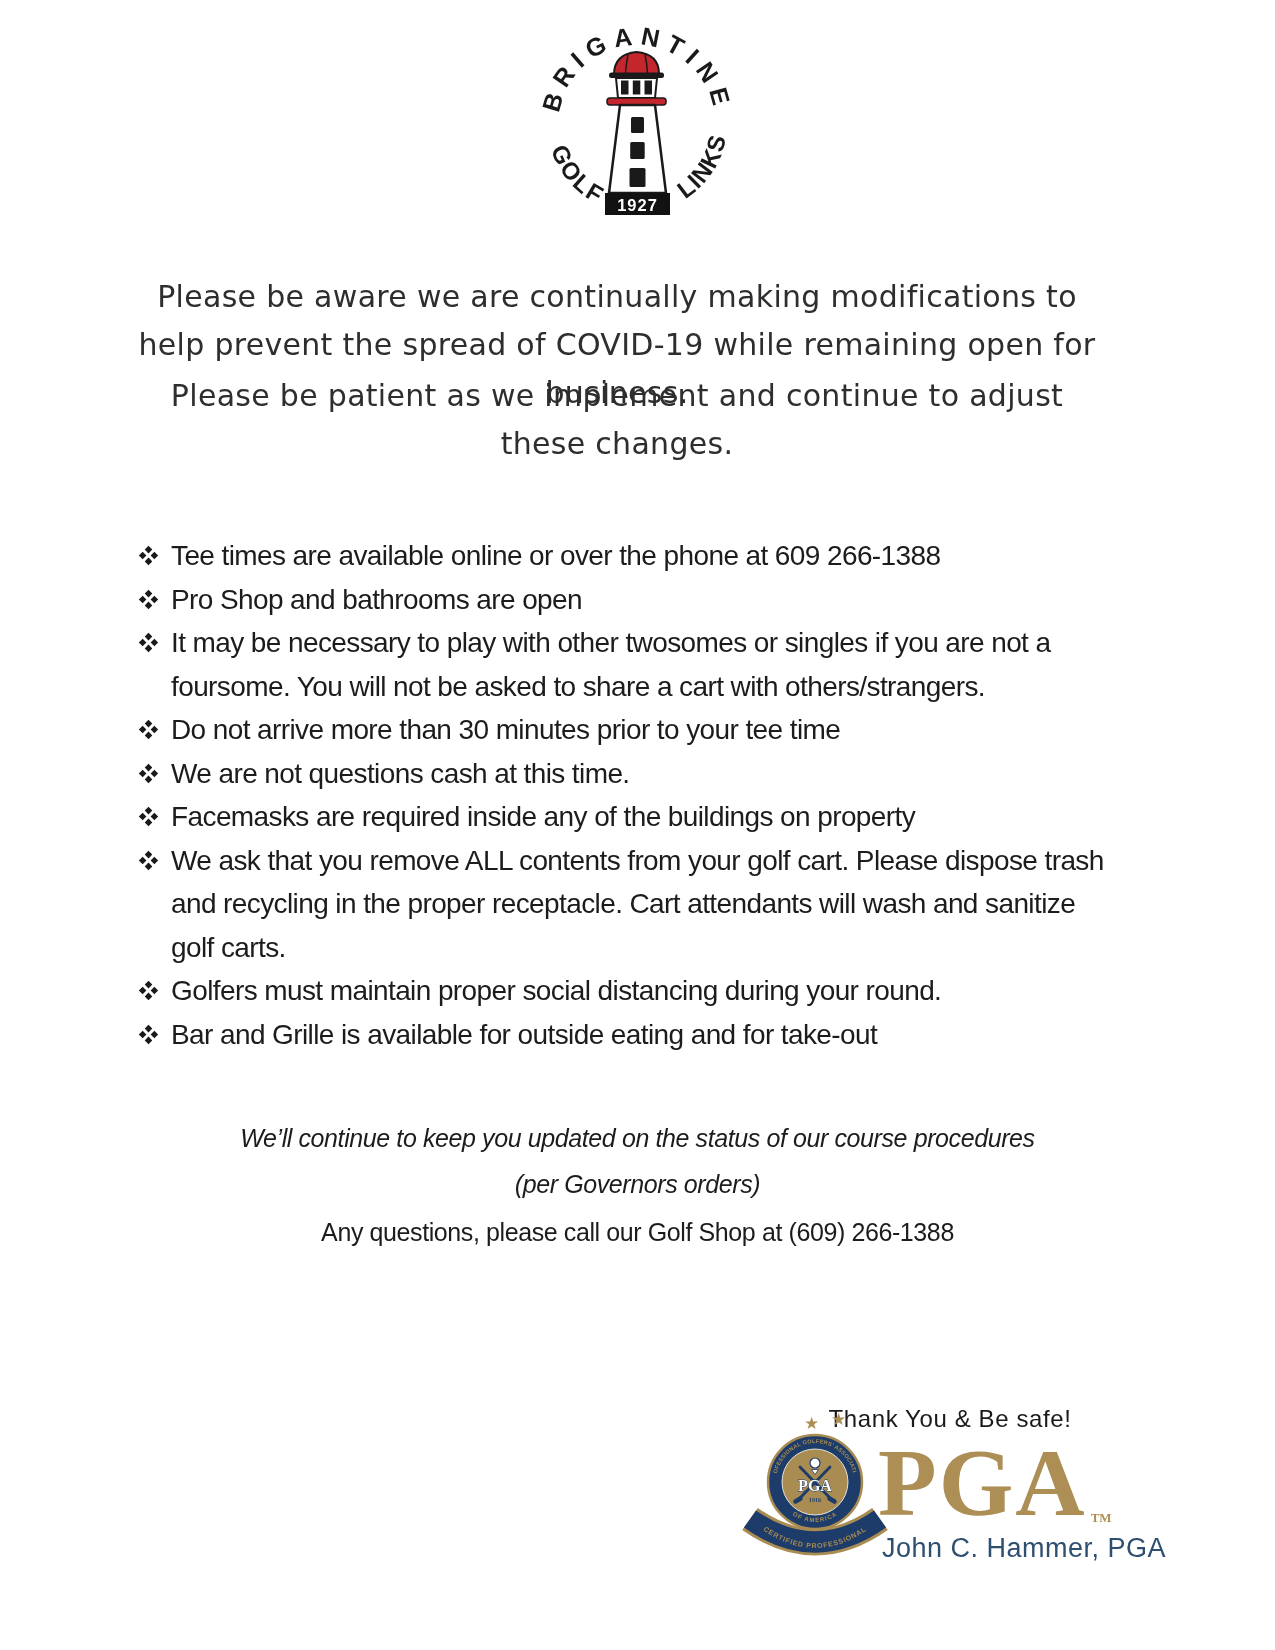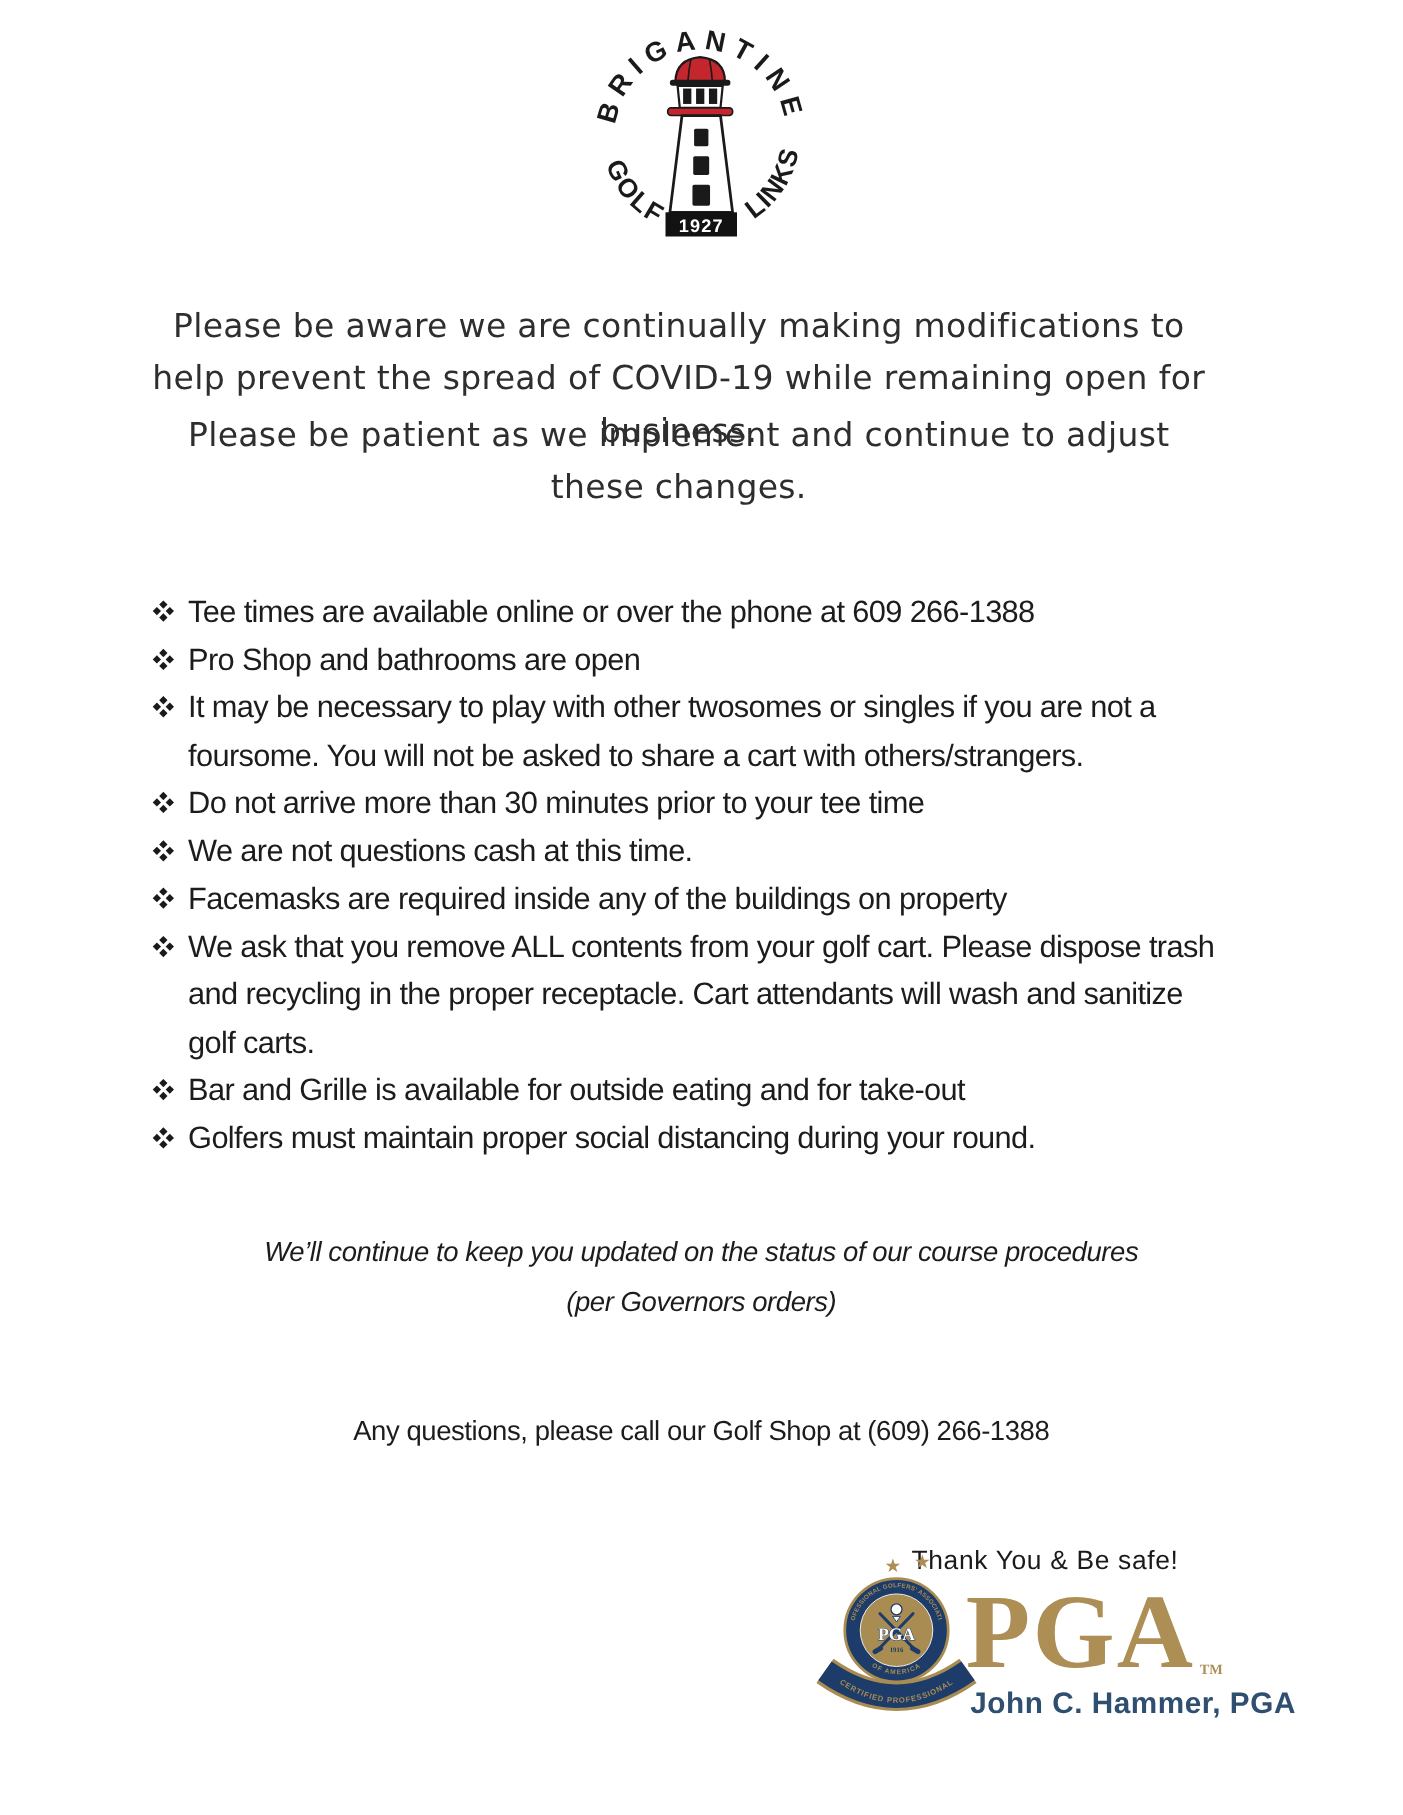--- a/index.html
+++ b/index.html
@@ -15,31 +15,31 @@
   .intro.p2{top:372px;}
   
   .list{position:absolute;left:138px;top:534px;width:975px;list-style:none;margin:0;padding:0;
         font-size:28px;line-height:43.5px;letter-spacing:-0.6px;color:#1c1c1c;}
   .list li{display:flex;align-items:flex-start;margin:0;}
   .bullet-ic{flex:0 0 auto;width:21px;height:21px;margin:11px 12px 0 0;}
   
   .footer{position:absolute;left:0;width:1275px;text-align:center;
           font-size:25px;letter-spacing:-0.4px;color:#1c1c1c;}
   .footer.f1{top:1115px;line-height:46px;font-style:italic;}
-  .footer.f2{top:1286px;line-height:30px;text-align:center;}
+  .footer.f2{top:1217px;line-height:30px;text-align:center;}
   
   .thanks{position:absolute;left:820px;top:1392px;width:260px;text-align:center;
           font-size:24px;letter-spacing:0.6px;color:#1a1a1a;line-height:30px;margin-top:12px;}
   .seal{position:absolute;left:740px;top:1405px;width:150px;height:160px;}
   .wordmark{position:absolute;left:878px;top:1435px;display:flex;align-items:flex-end;
             font-family:"Liberation Serif",serif;font-weight:bold;font-size:96px;
             line-height:1;color:#AD8E55;letter-spacing:2px;}
   .wordmark .tm{font-size:13px;font-weight:bold;letter-spacing:0;margin:0 0 7px 4px;}
   .signature{position:absolute;left:882px;top:1532px;font-size:27px;letter-spacing:0.5px;
-             color:#2F4F70;line-height:32px;font-weight:bold;}
+             color:#2F4F70;line-height:32px;}
 </style>
 </head>
 <body>
 
 <div class="page">
 
   <svg class="logo" viewBox="0 0 244 212" aria-hidden="true">
     <defs>
       <path id="arcTop" d="M 44.3 102.2 A 78 78 0 0 1 199.7 102.2" fill="none"></path>
       <path id="arcBottom" d="M 33.4 124.6 A 90 90 0 0 0 211.7 116.8" fill="none"></path>
@@ -156,32 +156,32 @@
     </li>
     <li>
       <svg class="bullet-ic" viewBox="0 0 20 20">
           <g fill="#1a1a1a">
             <polygon points="10,0.8 13.6,4.4 10,8 6.4,4.4"></polygon>
             <polygon points="0.8,10 4.4,6.4 8,10 4.4,13.6"></polygon>
             <polygon points="12,10 15.6,6.4 19.2,10 15.6,13.6"></polygon>
             <polygon points="10,12 13.6,15.6 10,19.2 6.4,15.6"></polygon>
           </g>
         </svg>
+      <span>Golfers must maintain proper social distancing during your round.</span>
+    </li>
+    <li>
+      <svg class="bullet-ic" viewBox="0 0 20 20">
+          <g fill="#1a1a1a">
+            <polygon points="10,0.8 13.6,4.4 10,8 6.4,4.4"></polygon>
+            <polygon points="0.8,10 4.4,6.4 8,10 4.4,13.6"></polygon>
+            <polygon points="12,10 15.6,6.4 19.2,10 15.6,13.6"></polygon>
+            <polygon points="10,12 13.6,15.6 10,19.2 6.4,15.6"></polygon>
+          </g>
+        </svg>
       <span>Bar and Grille is available for outside eating and for take-out</span>
-    </li>
-    <li>
-      <svg class="bullet-ic" viewBox="0 0 20 20">
-          <g fill="#1a1a1a">
-            <polygon points="10,0.8 13.6,4.4 10,8 6.4,4.4"></polygon>
-            <polygon points="0.8,10 4.4,6.4 8,10 4.4,13.6"></polygon>
-            <polygon points="12,10 15.6,6.4 19.2,10 15.6,13.6"></polygon>
-            <polygon points="10,12 13.6,15.6 10,19.2 6.4,15.6"></polygon>
-          </g>
-        </svg>
-      <span>Golfers must maintain proper social distancing during your round.</span>
     </li>
   </ul>
 
   <div class="footer f1">
     <div>We’ll continue to keep you updated on the status of our course procedures</div>
     <div>(per Governors orders)</div>
   </div>
   <div class="footer f2">Any questions, please call our Golf Shop at (609) 266-1388</div>
 
   <div class="thanks">Thank You &amp; Be safe!</div>

